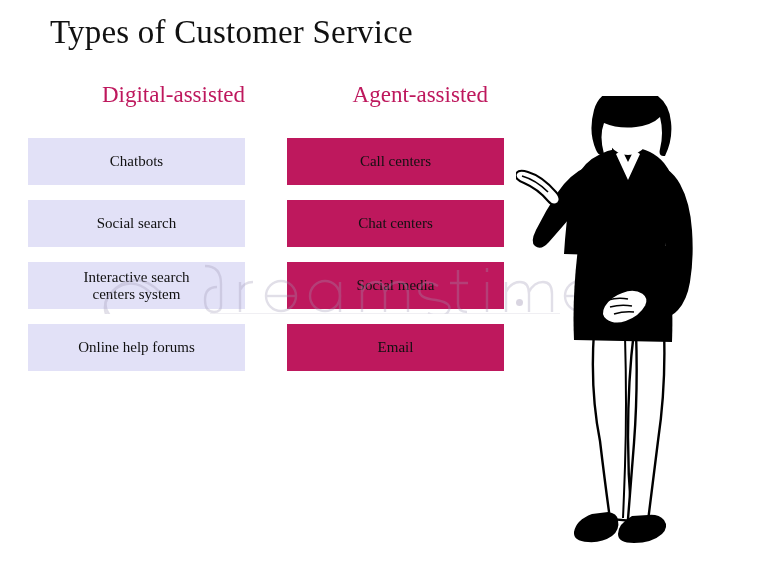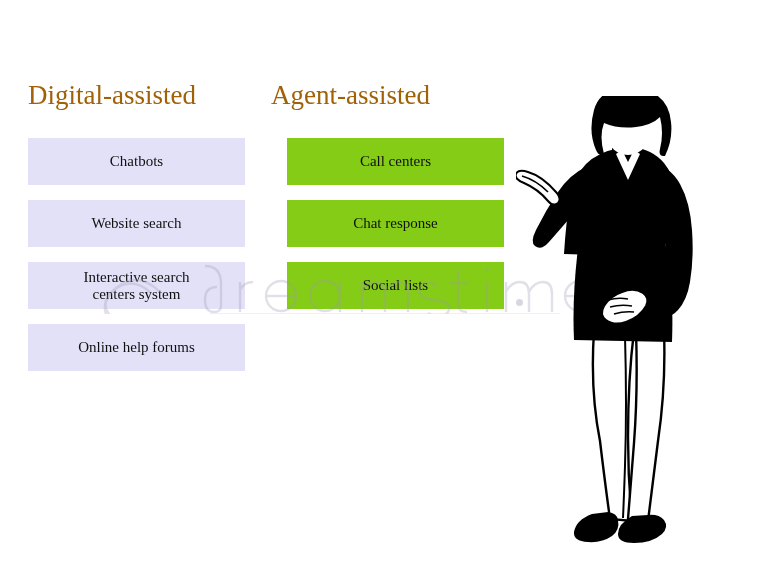--- a/index.html
+++ b/index.html
@@ -29,24 +29,24 @@
     line-height: 40px;
     color: #111111;
     letter-spacing: 0.2px;
     white-space: nowrap;
   }
 
   
   .col-header {
     position: absolute;
     top: 82px;
-    font-size: 27px;
+    font-size: 23px;
     line-height: 26px;
-    color: #a16207;
-    text-align: left;
+    color: #be185d;
+    text-align: right;
   }
   #header-left  { left: 28px;  width: 217px; }
   #header-right { left: 271px; width: 217px; }
 
   
   .column {
     position: absolute;
     top: 138px;
     width: 217px;
   }
@@ -61,21 +61,21 @@
     justify-content: center;
     text-align: center;
     font-size: 15px;
     line-height: 17px;
     color: #111111;
     padding: 4px 6px;
     box-sizing: border-box;
   }
   .item-box:last-child { margin-bottom: 12px; }
   #column-left  .item-box { background: #e2e1f7; }
-  #column-right .item-box { background: #84cc16; }
+  #column-right .item-box { background: #be185d; }
 
   
   #watermark {
     position: absolute;
     left: 0;
     top: 262px;
     width: 768px;
     height: 52px;
     pointer-events: none;
     opacity: 0.30;
@@ -99,51 +99,55 @@
     top: 96px;
     width: 252px;
     height: 448px;
   }
 </style>
 </head>
 <body>
 
 <div id="slide">
 
+  <div id="title">Types of Customer Service</div>
 
   <div id="header-left" class="col-header">Digital-assisted</div>
   <div id="header-right" class="col-header">Agent-assisted</div>
 
   <div id="column-left" class="column">
     <div class="item-box">
       <span>Chatbots</span>
     </div>
     <div class="item-box">
-      <span>Website search</span>
+      <span>Social search</span>
     </div>
     <div class="item-box">
       <span>
         <span>Interactive search</span><br>
         <span>centers system</span>
       </span>
     </div>
     <div class="item-box">
       <span>Online help forums</span>
     </div>
   </div>
 
   <div id="column-right" class="column">
     <div class="item-box">
       <span>Call centers</span>
     </div>
     <div class="item-box">
-      <span>Chat response</span>
-    </div>
-    <div class="item-box">
-      <span>Social lists</span>
+      <span>Chat centers</span>
+    </div>
+    <div class="item-box">
+      <span>Social media</span>
+    </div>
+    <div class="item-box">
+      <span>Email</span>
     </div>
   </div>
 
   <svg id="watermark" viewBox="0 0 768 52">
     <g fill="none" stroke="#9f98b5" stroke-width="2.4">
 
       <path d="M205 4 q16 0 16 18 v22 q0 6 -7 6 q-9 0 -9 -12 q0 -13 12 -13"></path>
 
       <path d="M240 20 v30 M240 28 q4 -8 13 -8"></path>
 

